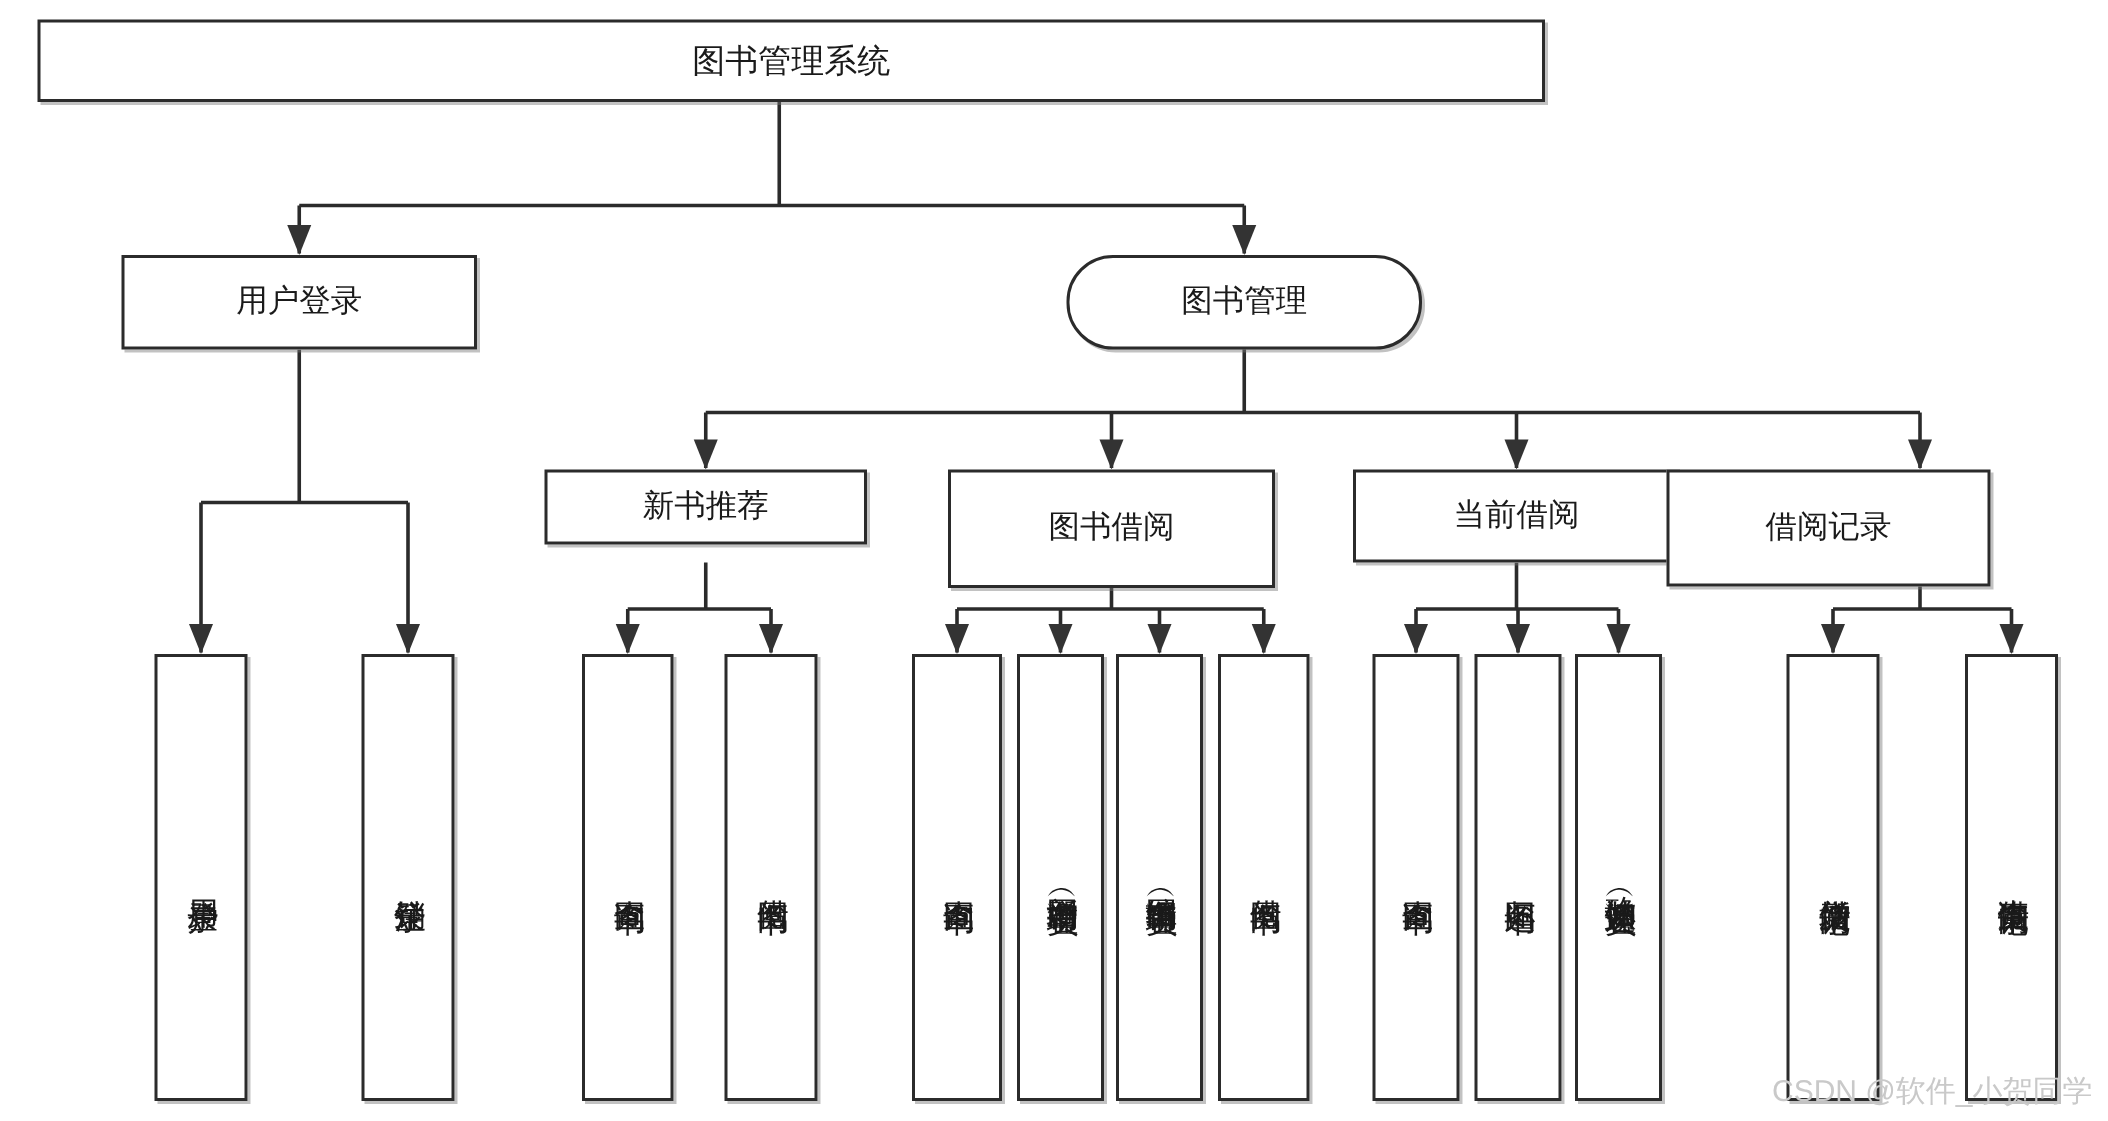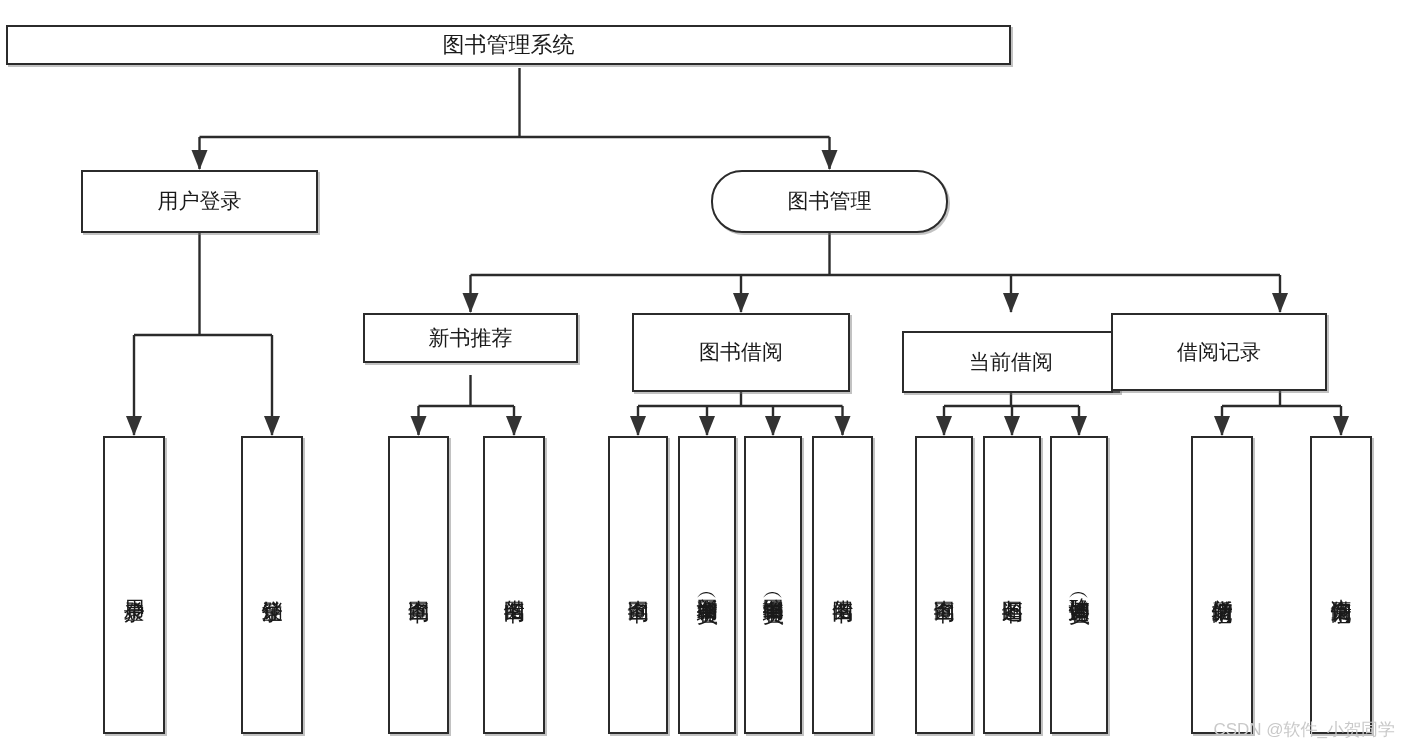--- a/index.html
+++ b/index.html
@@ -5,21 +5,21 @@
   html,body{margin:0;padding:0;background:#ffffff;}
   body{width:1405px;height:747px;overflow:hidden;font-family:"Liberation Sans","DejaVu Sans",sans-serif;}
   #stage{position:relative;width:1405px;height:747px;background:#fff;}
   svg#wires{position:absolute;left:0;top:0;width:1405px;height:747px;}
   .node{position:absolute;box-sizing:border-box;background:#ffffff;border:2px solid #2b2b2b;display:flex;align-items:center;justify-content:center;}
   .node.shadow{box-shadow:2px 2px 0 0 rgba(120,120,120,.45);}
   .node-label{color:#1a1a1a;text-align:center;line-height:1.08;white-space:pre;}
   .lbl-h{font-size:21px;}
   .lbl-root{font-size:22px;}
   .lbl-v{font-size:21px;writing-mode:vertical-rl;text-orientation:upright;letter-spacing:1px;}
-  .watermark{position:absolute;color:#c9c9c9;font-size:17px;white-space:nowrap;pointer-events:none;}
+  .watermark{position:absolute;color:#c9c9c9;font-size:20px;white-space:nowrap;pointer-events:none;}
 </style>
 </head>
 <body>
 
 <div id="stage">
   <svg id="wires" viewBox="0 0 1405 747">
       <line x1="519.5" y1="68" x2="519.5" y2="137" stroke="#2b2b2b" stroke-width="2.4" stroke-linecap="butt"></line>
       <line x1="199.5" y1="137" x2="829.5" y2="137" stroke="#2b2b2b" stroke-width="2.4" stroke-linecap="butt"></line>
       <line x1="199.5" y1="137" x2="199.5" y2="169" stroke="#2b2b2b" stroke-width="2.4" stroke-linecap="butt"></line>
       <path d="M191.5,150 L207.5,150 L199.5,170 Z" fill="#333"></path>
@@ -66,36 +66,36 @@
       <line x1="1079" y1="406" x2="1079" y2="435" stroke="#2b2b2b" stroke-width="2.4" stroke-linecap="butt"></line>
       <path d="M1071,416 L1087,416 L1079,436 Z" fill="#333"></path>
       <line x1="1280" y1="375" x2="1280" y2="406" stroke="#2b2b2b" stroke-width="2.4" stroke-linecap="butt"></line>
       <line x1="1222" y1="406" x2="1341" y2="406" stroke="#2b2b2b" stroke-width="2.4" stroke-linecap="butt"></line>
       <line x1="1222" y1="406" x2="1222" y2="435" stroke="#2b2b2b" stroke-width="2.4" stroke-linecap="butt"></line>
       <path d="M1214,416 L1230,416 L1222,436 Z" fill="#333"></path>
       <line x1="1341" y1="406" x2="1341" y2="435" stroke="#2b2b2b" stroke-width="2.4" stroke-linecap="butt"></line>
       <path d="M1333,416 L1349,416 L1341,436 Z" fill="#333"></path>
     </svg>
   <div id="nodes">
-      <div class="node shadow" style="left: 6px; top: 13px; width: 1005px; height: 40px; margin-top: 12px;">
+      <div class="node shadow" style="left: 25px; top: 13px; width: 1005px; height: 55px;">
         <div class="node-label lbl-root lbl-h">图书管理系统</div>
       </div>
       <div class="node shadow" style="left: 81px; top: 170px; width: 237px; height: 63px;">
         <div class="node-label lbl-h">用户登录</div>
       </div>
       <div class="node shadow" style="left: 711px; top: 170px; width: 237px; height: 63px; border-radius: 31px;">
         <div class="node-label lbl-h">图书管理</div>
       </div>
       <div class="node shadow" style="left: 363px; top: 313px; width: 215px; height: 50px;">
         <div class="node-label lbl-h">新书推荐</div>
       </div>
       <div class="node shadow" style="left: 632px; top: 313px; width: 218px; height: 79px;">
         <div class="node-label lbl-h">图书借阅</div>
       </div>
-      <div class="node shadow" style="left: 902px; top: 313px; width: 218px; height: 62px; margin-top: 18px;">
+      <div class="node shadow" style="left: 902px; top: 313px; width: 218px; height: 62px;">
         <div class="node-label lbl-h">当前借阅</div>
       </div>
       <div class="node shadow" style="left: 1111px; top: 313px; width: 216px; height: 78px;">
         <div class="node-label lbl-h">借阅记录</div>
       </div>
       <div class="node shadow" style="left: 103px; top: 436px; width: 62px; height: 298px;">
         <div class="node-label lbl-v">用户登录</div>
       </div>
       <div class="node shadow" style="left: 241px; top: 436px; width: 62px; height: 298px;">
         <div class="node-label lbl-v">注销登录</div>

